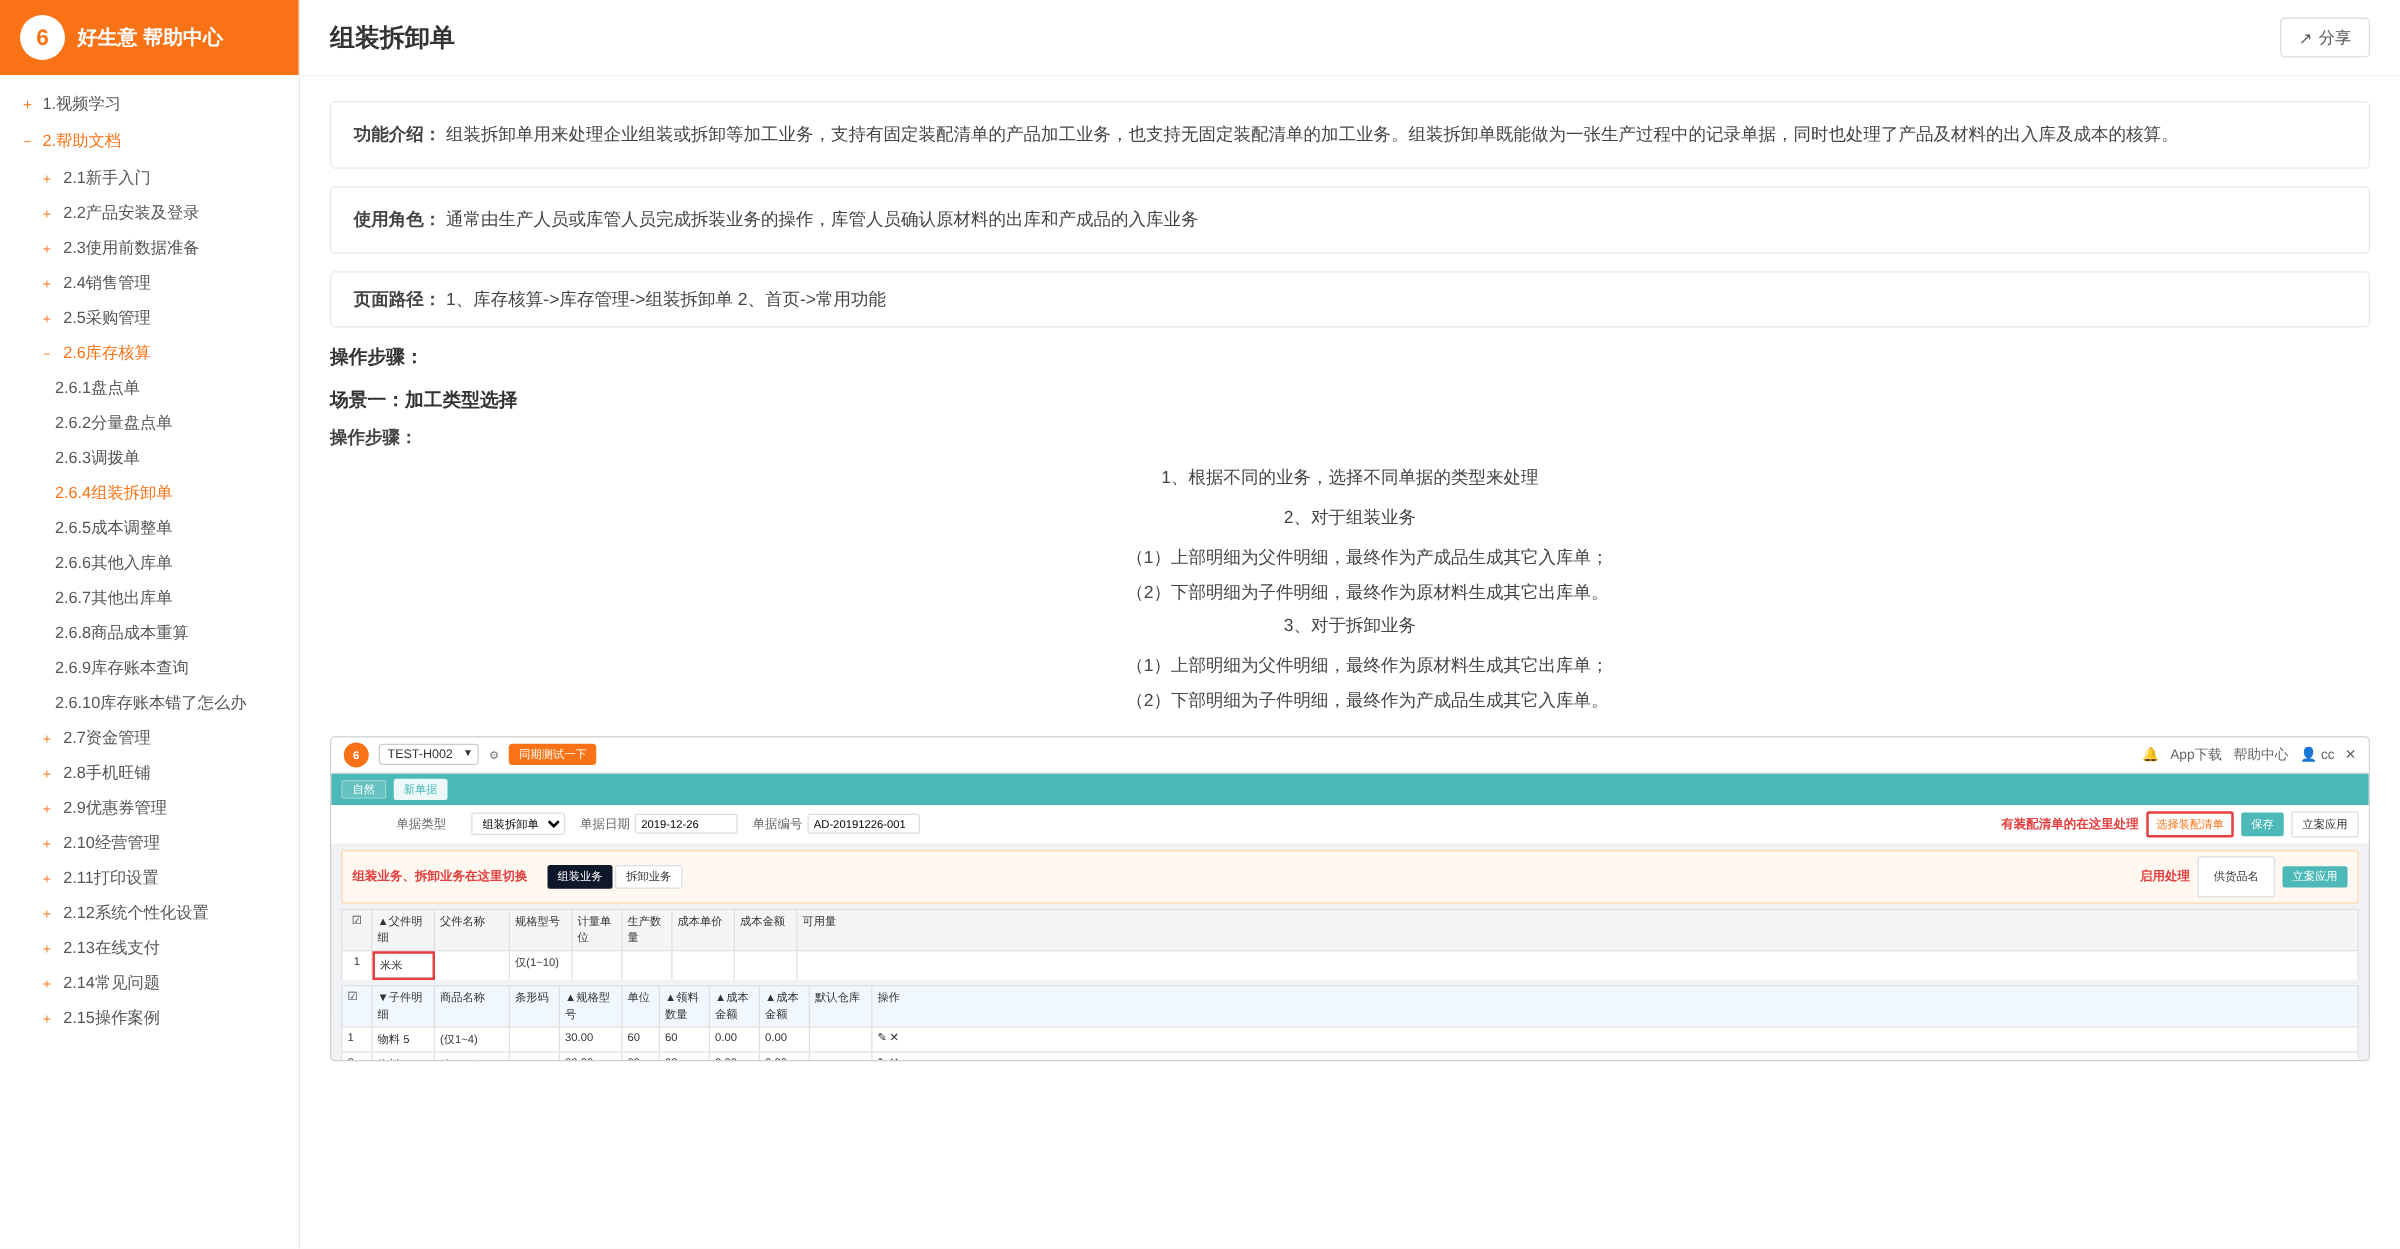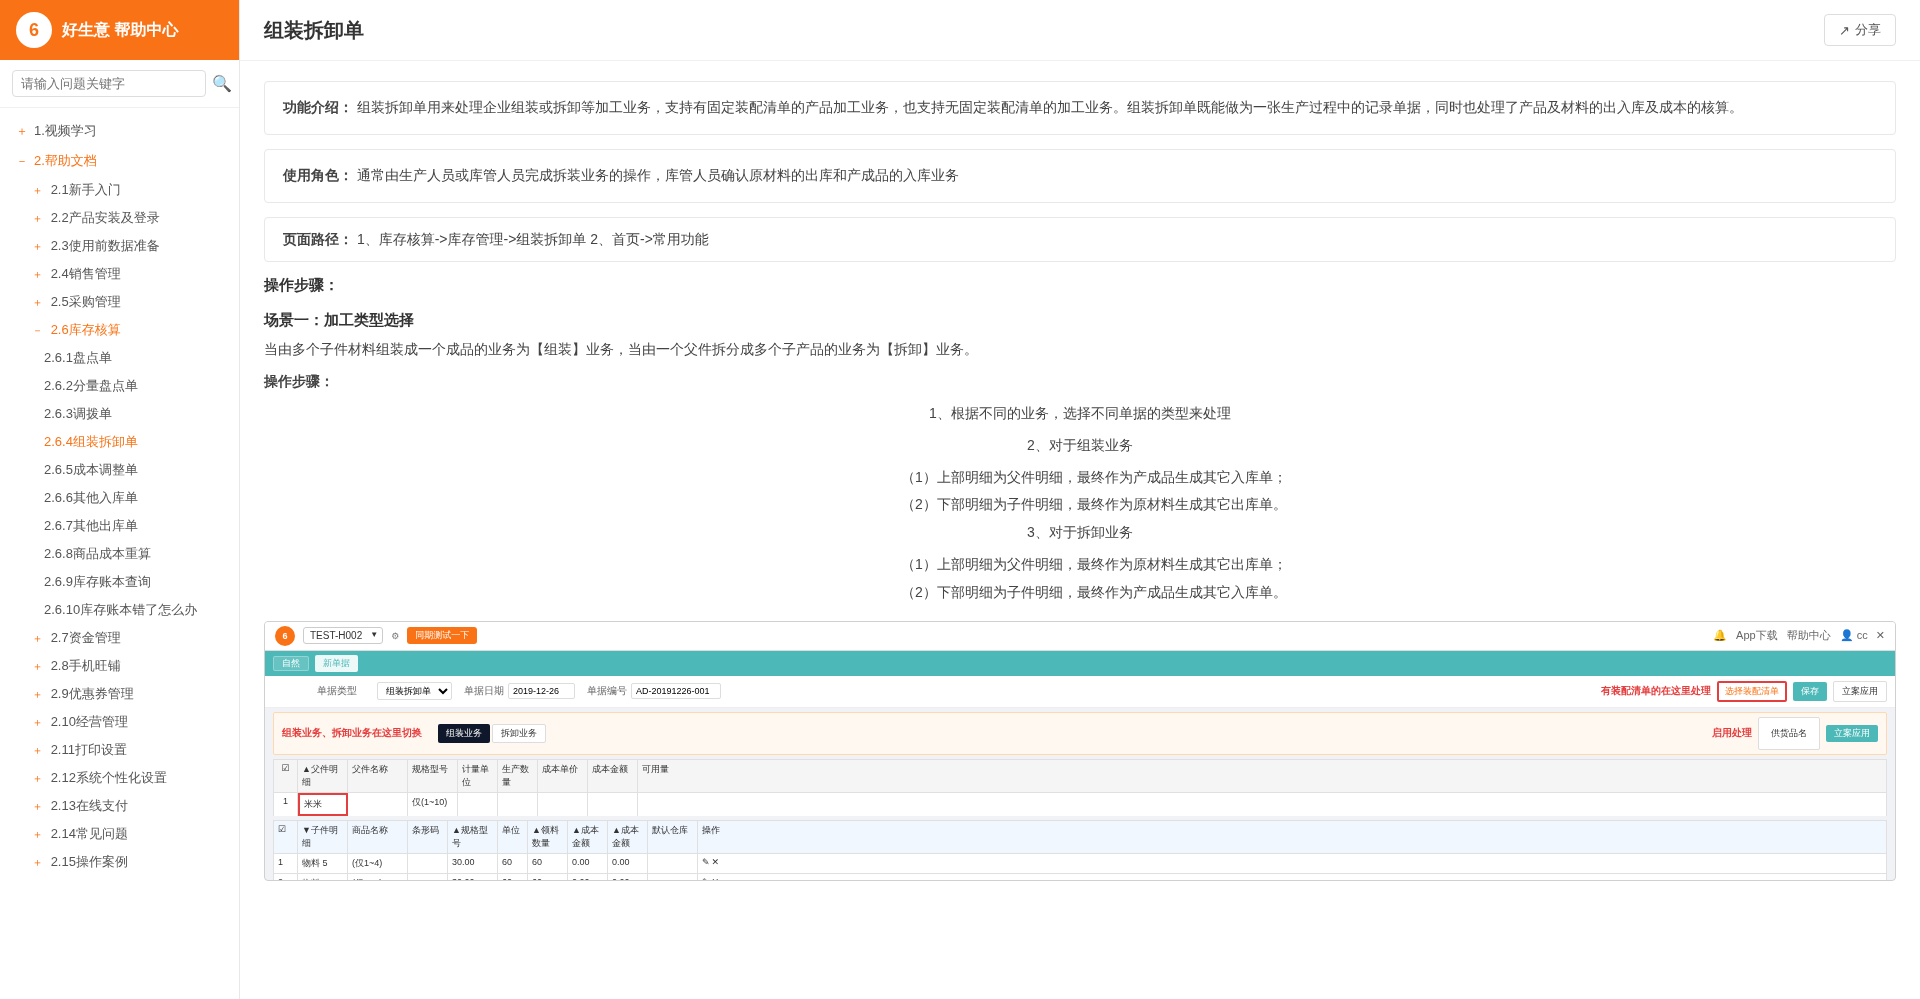--- a/index.html
+++ b/index.html
@@ -203,24 +203,20 @@
 </head>
 <body>
 
 <div id="sidebar">
   <div class="sidebar-header">
     <div class="logo-circle">
       <span>6</span>
     </div>
     <span class="sidebar-title">好生意 帮助中心</span>
   </div>
-  <div class="search-box">
-    <input class="search-input" type="text" placeholder="请输入问题关键字" style="">
-    <button class="search-icon-btn">🔍</button>
-  </div>
   <div class="nav-list">
 
     <div class="nav-section">
       <span class="plus-icon">＋</span>
       <span>1.视频学习</span>
     </div>
 
     <div class="nav-section active">
       <span class="minus-icon">－</span>
       <span>2.帮助文档</span>
@@ -344,23 +340,20 @@
       <span>1、库存核算-&gt;库存管理-&gt;组装拆卸单  2、首页-&gt;常用功能</span>
     </div>
 
     <div>
       <div class="section-title">操作步骤：</div>
 
       <div class="scenario-title">
         <span>场景一：加工类型选择</span>
       </div>
 
-      <p class="step-text">
-        <span>当由多个子件材料组装成一个成品的业务为【组装】业务，当由一个父件拆分成多个子产品的业务为【拆卸】业务。</span>
-      </p>
 
       <p class="step-text">
         <b>操作步骤：</b>
       </p>
 
       <div class="numbered-list">
         <div class="numbered-item">1、根据不同的业务，选择不同单据的类型来处理</div>
         <div class="numbered-item">2、对于组装业务</div>
         <div class="sub-numbered-item">（1）上部明细为父件明细，最终作为产成品生成其它入库单；</div>
         <div class="sub-numbered-item">（2）下部明细为子件明细，最终作为原材料生成其它出库单。</div>
@@ -392,21 +385,21 @@
 
           <div style="background:#fff;padding:5px 8px;display:flex;align-items:center;gap:12px;border-bottom:1px solid #eee;font-size:10px;flex-wrap:wrap;">
             <div style="display:flex;align-items:center;gap:20px;margin-left:44px;">
               <span style="color:#666;">单据类型</span>
               <select style="border:1px solid #ddd;border-radius:2px;padding:2px 4px;font-size:9px;background:#fff;">
                 <option>组装拆卸单</option>
               </select>
             </div>
             <div style="display:flex;align-items:center;gap:4px;">
               <span style="color:#666;">单据日期</span>
-              <input type="text" value="2019-12-26" style="border: 1px solid rgb(221, 221, 221); border-radius: 2px; padding: 2px 4px; font-size: 9px; width: 67px;">
+              <input type="text" value="2019-12-26" style="border: 1px solid rgb(221, 221, 221); border-radius: 2px; padding: 2px 4px; font-size: 9px; width: 82px;">
             </div>
             <div style="display:flex;align-items:center;gap:4px;">
               <span style="color:#666;">单据编号</span>
               <input type="text" value="AD-20191226-001" style="border: 1px solid rgb(221, 221, 221); border-radius: 2px; padding: 2px 4px; font-size: 9px; width: 90px;">
             </div>
             <div style="flex:1;"></div>
 
             <div style="position:relative;display:flex;align-items:center;gap:6px;">
               <span style="color:#e53e3e;font-size:10px;font-weight:bold;">有装配清单的在这里处理</span>
               <div style="border:2px solid #e53e3e;border-radius:2px;padding:2px 6px;font-size:9px;color:#f97316;cursor:pointer;">选择装配清单</div>

